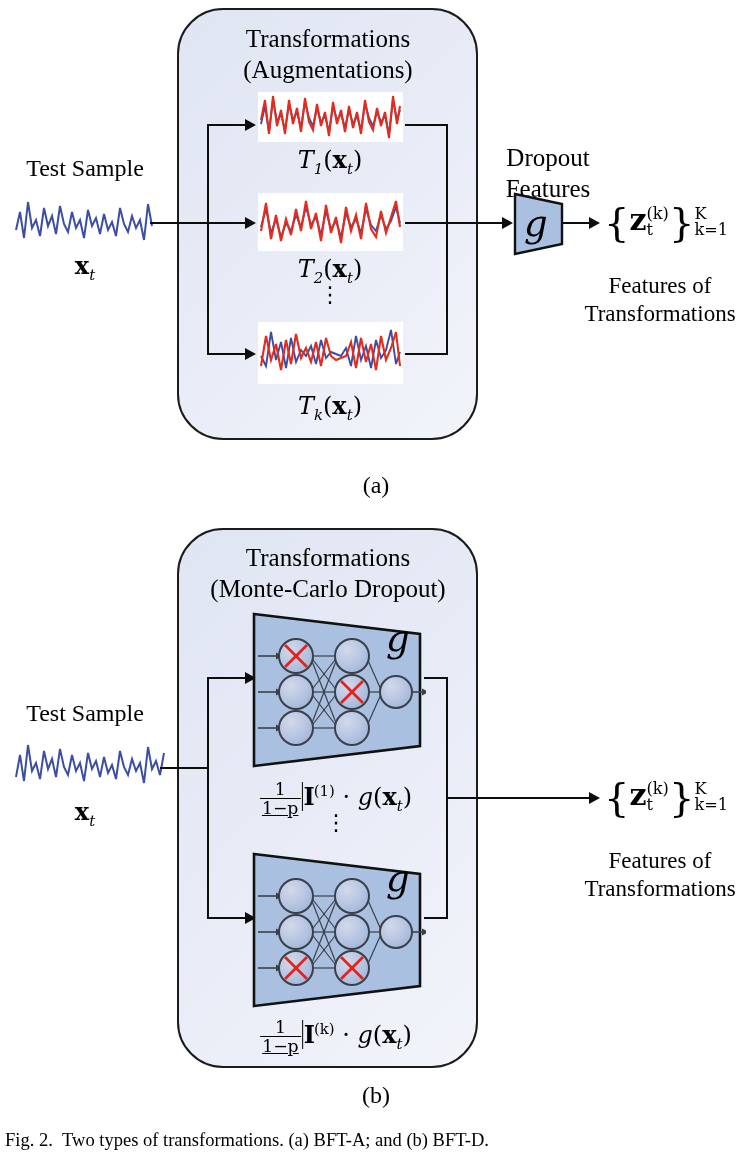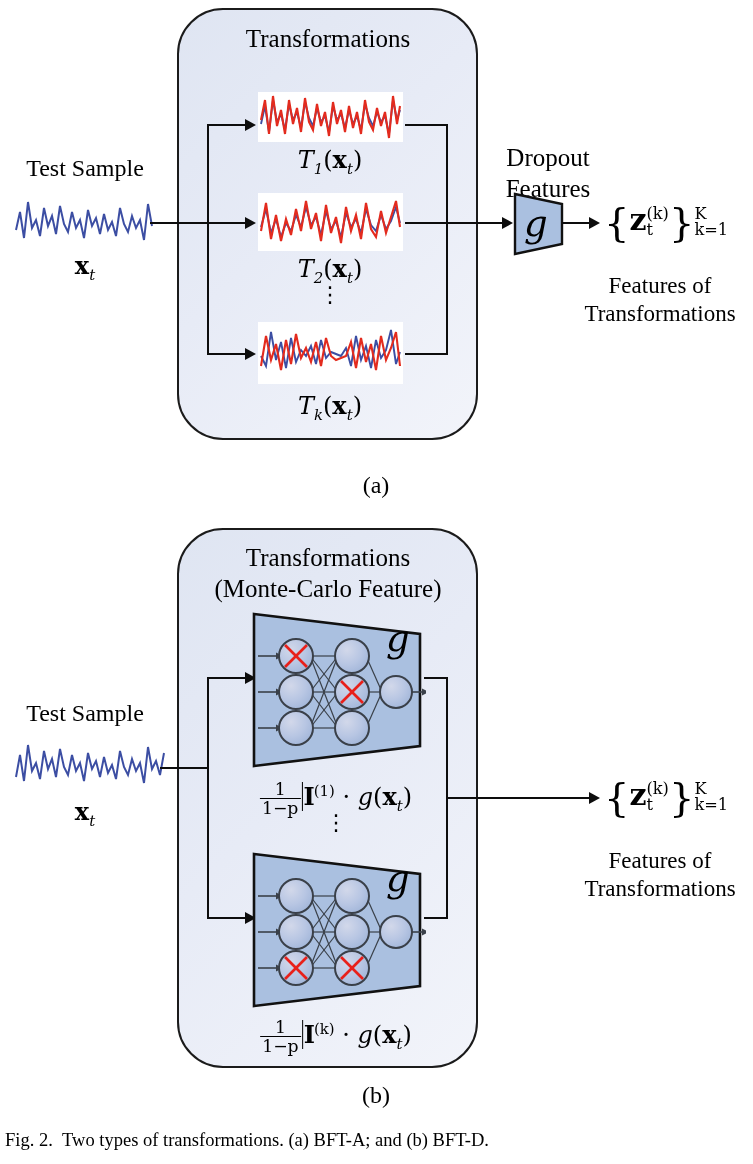--- a/index.html
+++ b/index.html
@@ -46,21 +46,21 @@
   .trapz{position:absolute;}
 
   
   .vdots{position:absolute;transform:translateX(-50%);
          font-size:22px;letter-spacing:0;line-height:0.62;text-align:center;}
 
   
   .frac{display:inline-block;vertical-align:-0.52em;text-align:center;
         font-size:0.72em;line-height:1.05;}
   .frac .num{display:block;padding:0 2px;}
-  .frac .den{display:block;border-top:1.4px solid #000;padding:0 2px;}
+  .frac .den{display:block;border-top:1.4px solid #000;padding:0 2px;text-decoration:underline;}
   .sup{vertical-align:super;font-size:0.62em;}
   .sub{vertical-align:sub;font-size:0.62em;}
 
   
   .setexpr{font-size:30px;}
   .bigbrace{font-size:40px;vertical-align:-0.14em;}
   .zbold{font-weight:bold;}
   .supsub{display:inline-block;vertical-align:-0.30em;
           font-size:0.54em;line-height:1.02;text-align:left;}
   .supsub span{display:block;}
@@ -70,20 +70,21 @@
 </style>
 </head>
 <body>
 
 <div class="fig">
 
   <div class="panel" style="left:177px;top:8px;width:301px;height:432px;"></div>
 
   <div class="stack txt t-title" style="left:328px;top:24px;">
     <div>Transformations</div>
+    <div>(Augmentations)</div>
   </div>
 
   <div class="txt t-label center" style="left:85px;top:155px;">Test Sample</div>
 
   <div class="abs" style="left:14px;top:190px;width:142px;height:62px;">
     <svg width="142" height="62" viewBox="0 0 142 62">
       <polyline fill="none" stroke="#3c4ea3" stroke-width="2" points="2,40 6,22 10,48 14,12 18,38 22,30 26,46 30,18 34,36 38,26 42,44 46,16 50,34 54,42 58,22 62,38 66,30 70,48 74,20 78,36 82,28 86,44 90,24 94,40 98,32 102,46 106,18 110,34 114,42 118,26 122,38 126,30 130,50 134,14 138,36"></polyline>
     </svg>
   </div>
 
@@ -163,21 +164,21 @@
     <div>Features of</div>
     <div>Transformations</div>
   </div>
 
   <div class="txt t-label center" style="left:376px;top:472px;">(a)</div>
 
   <div class="panel" style="left:177px;top:528px;width:301px;height:540px;"></div>
 
   <div class="stack txt t-title" style="left:328px;top:543px;">
     <div>Transformations</div>
-    <div>(Monte-Carlo Feature)</div>
+    <div>(Monte-Carlo Dropout)</div>
   </div>
 
   <div class="txt t-label center" style="left:85px;top:700px;">Test Sample</div>
 
   <div class="abs" style="left:14px;top:735px;width:152px;height:62px;">
     <svg width="152" height="62" viewBox="0 0 152 62">
       <polyline fill="none" stroke="#3c4ea3" stroke-width="2" points="2,42 6,20 10,46 14,10 18,36 22,28 26,44 30,16 34,34 38,24 42,42 46,14 50,32 54,40 58,20 62,36 66,28 70,46 74,18 78,34 82,26 86,42 90,22 94,38 98,30 102,44 106,16 110,32 114,40 118,24 122,36 126,28 130,48 134,12 138,34 142,26 146,40 150,18"></polyline>
     </svg>
   </div>
 

